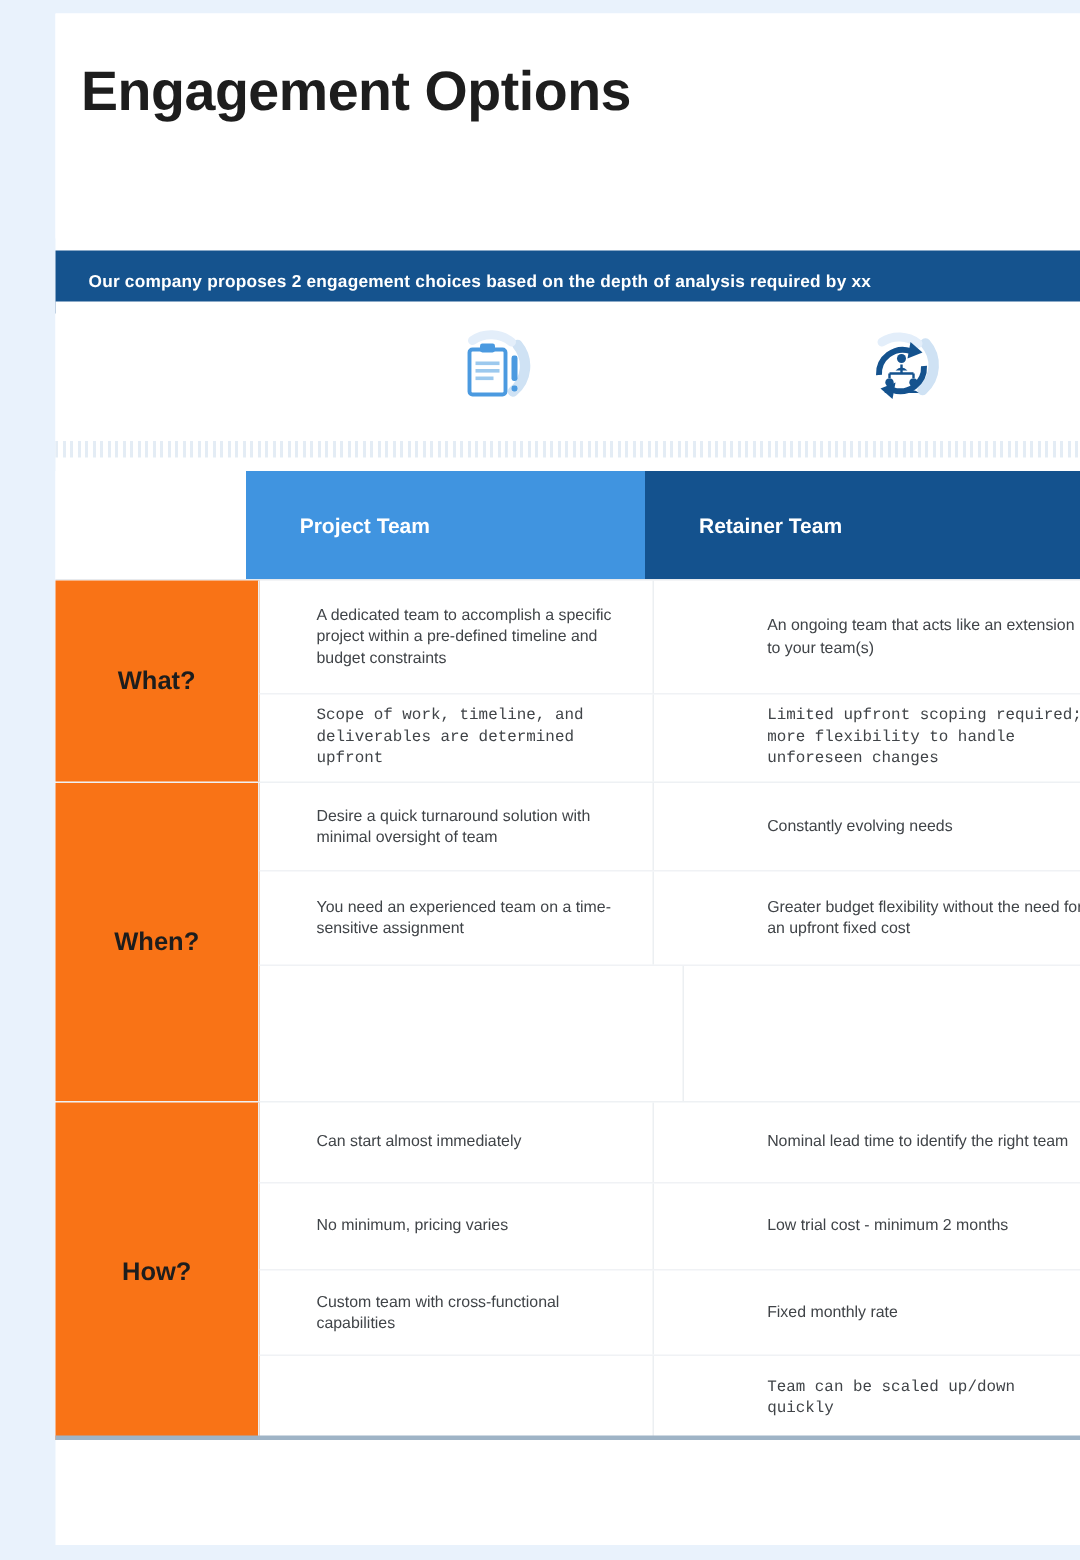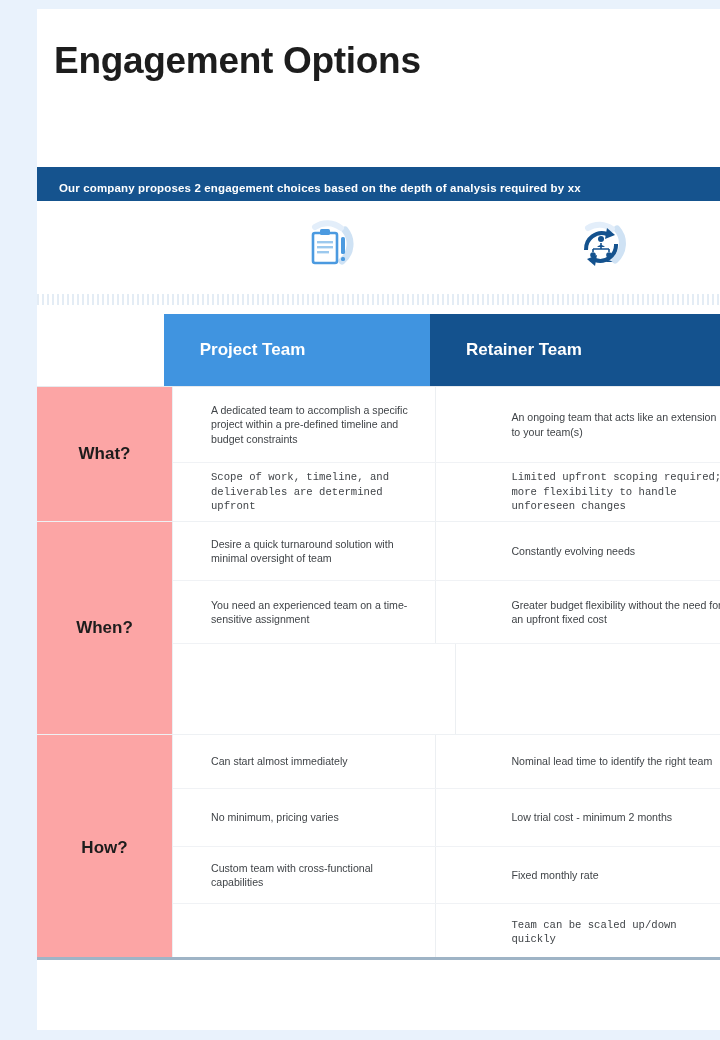--- a/index.html
+++ b/index.html
@@ -115,21 +115,21 @@
   
   .header-row { height: 72px; }
   .hcell-label {
     width: 136px;
     background: #ffffff;
   }
   .hcell {
     display: flex;
     align-items: center;
     color: #ffffff;
-    font-size: 17px;
+    font-size: 14px;
     font-weight: bold;
     box-sizing: border-box;
     padding-left: 36px;
   }
   .hcell-project {
     width: 283px;
     background: #4094e0;
   }
   .hcell-retainer {
     width: 330px;
@@ -145,21 +145,21 @@
   }
   .group.first { border-top: 1px solid #e7eaee; }
   .group-label {
     width: 136px;
     display: flex;
     align-items: center;
     justify-content: center;
     font-size: 17px;
     font-weight: bold;
     color: #1d1d1d;
-    background: #fca5a5;
+    background: #f97316;
     box-sizing: border-box;
     border-right: 1px solid #eceff2;
     flex: 0 0 136px;
   }
   .group-rows {
     flex: 1 1 auto;
   }
   .subrow {
     display: flex;
     width: 567px;

